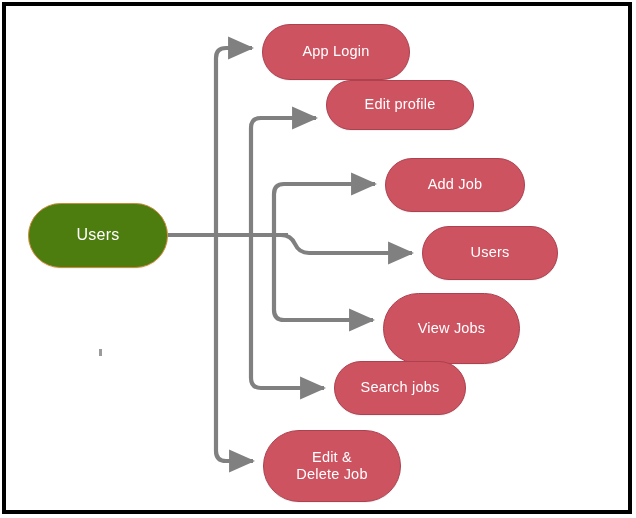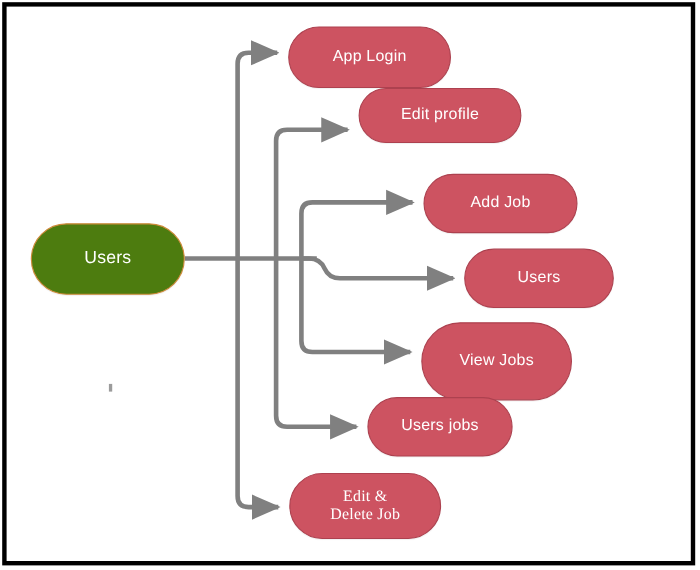--- a/index.html
+++ b/index.html
@@ -141,24 +141,24 @@
 
   <div class="node node-leaf" style="left:422px; top:226px; width:136px; height:54px;">
     <span class="node-label">Users</span>
   </div>
 
   <div class="node node-leaf" style="left:383px; top:293px; width:137px; height:71px;">
     <span class="node-label">View Jobs</span>
   </div>
 
   <div class="node node-leaf" style="left:334px; top:361px; width:132px; height:54px;">
-    <span class="node-label">Users jobs</span>
+    <span class="node-label">Search jobs</span>
   </div>
 
-  <div class="node node-leaf" style="left:263px; top:430px; width:138px; height:60px;font-family:Liberation Serif, serif;">
+  <div class="node node-leaf" style="left:263px; top:430px; width:138px; height:72px;">
     <span class="node-label">Edit &amp;
 Delete Job</span>
   </div>
 
   <div id="stray-dot"></div>
 
   <div id="border-frame"></div>
 </div>
 
 </body></html>

